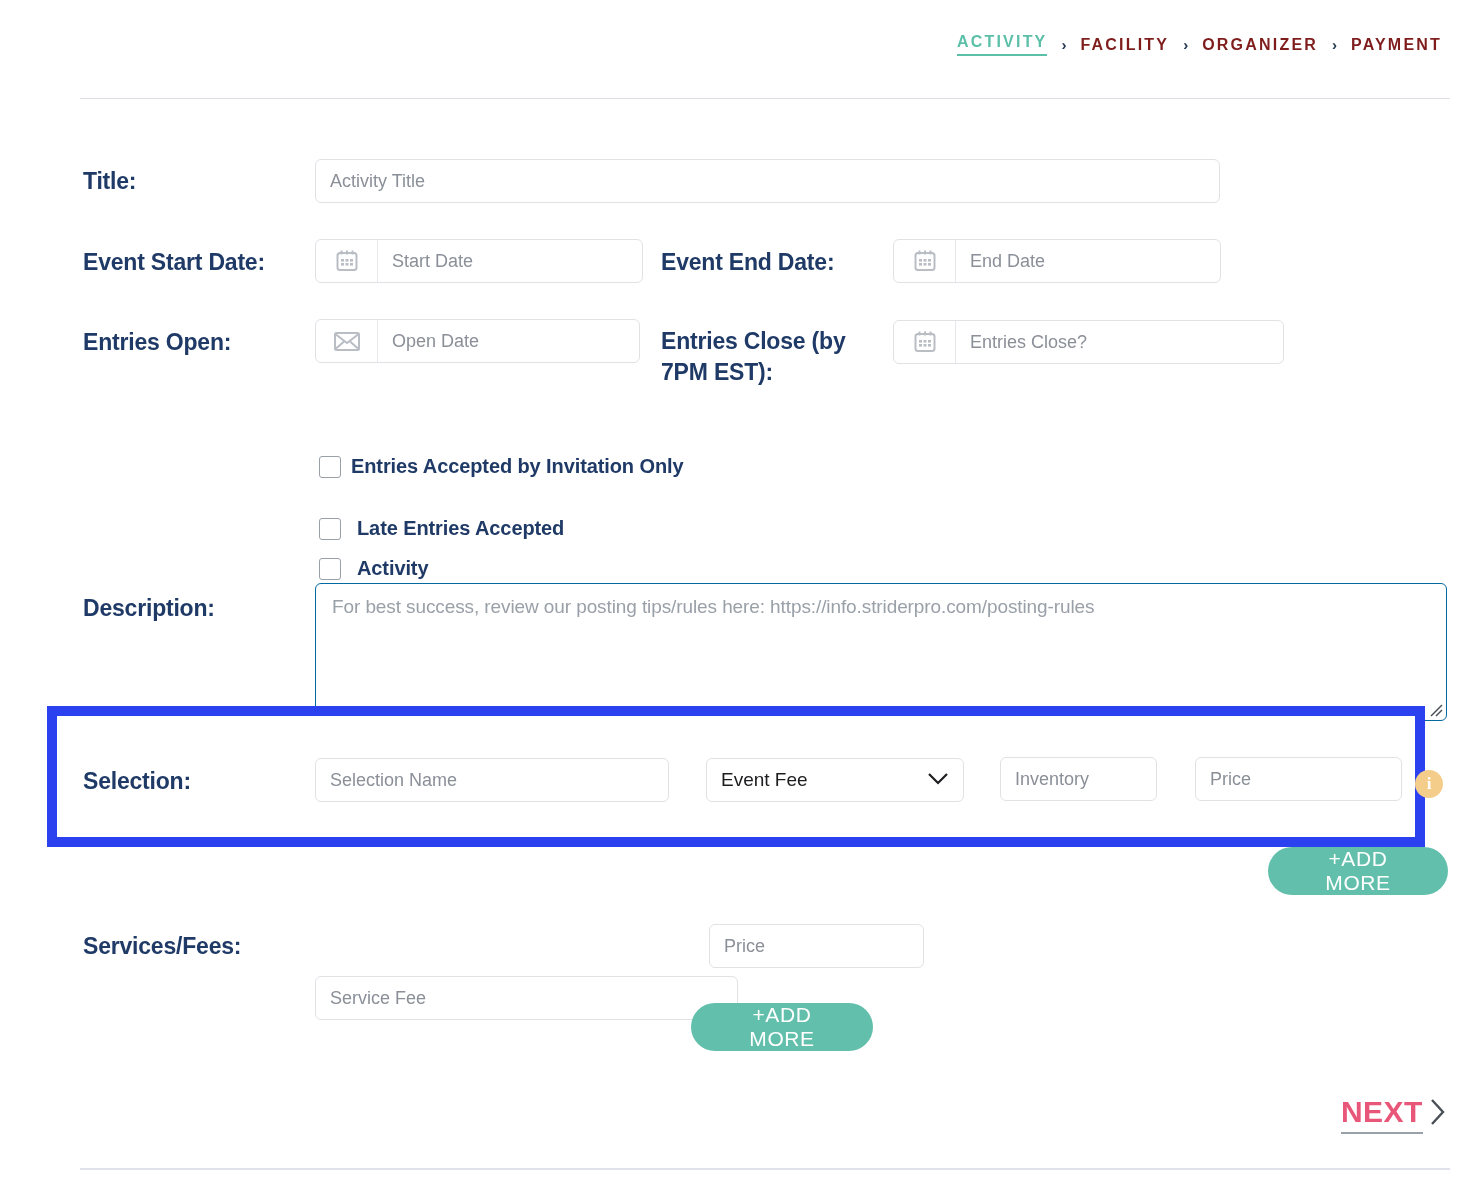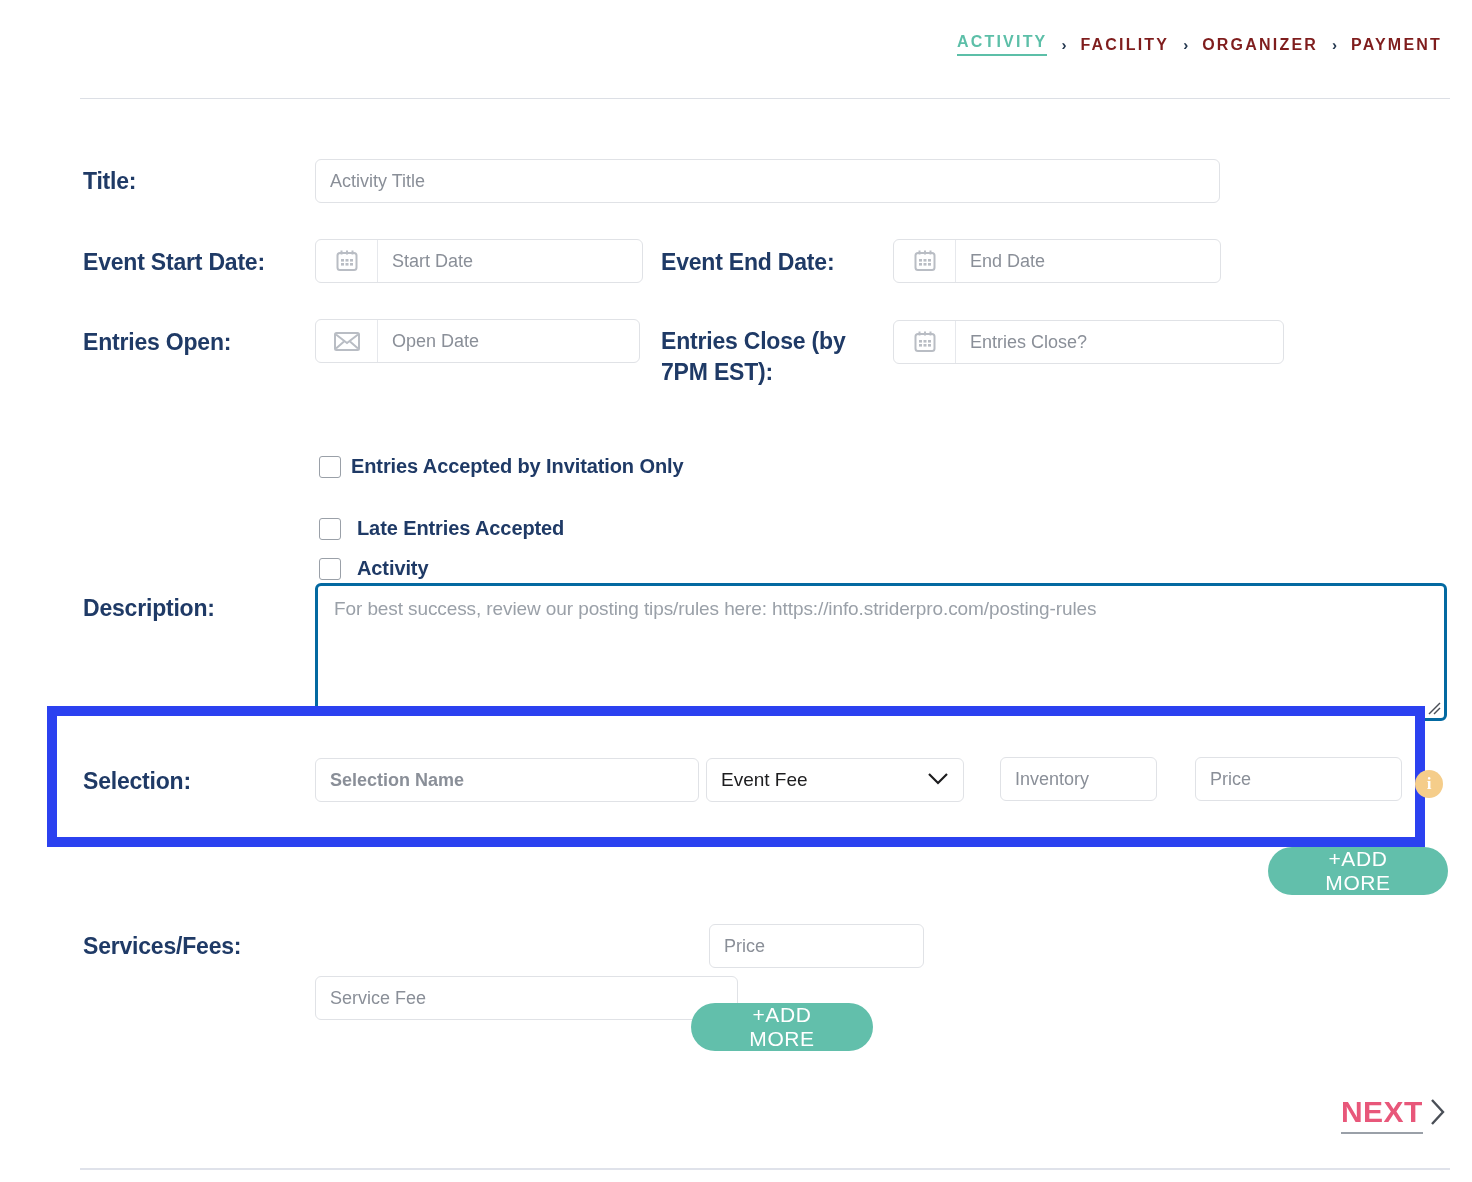--- a/index.html
+++ b/index.html
@@ -122,21 +122,21 @@
   #cb-late    { left: 319px; top: 517px; }
   #cb-wait    { left: 319px; top: 557px; }
   #cb-late .cblabel, #cb-wait .cblabel { margin-left: 16px; }
 
   
   #lbl-desc { position:absolute; left:83px; top:593px; }
   #ta-desc {
     position: absolute;
     left: 315px; top: 583px;
     width: 1132px; height: 138px;
-    border: 3px solid #0369a1;
+    border: 1px solid #0369a1;
     border-radius: 6px;
     background: #fff;
     overflow: hidden;
   }
   #ta-desc .ta-ph {
     position: absolute;
     left: 16px; top: 12px;
     font-size: 19px;
     color: #9aa0a8;
     white-space: nowrap;
@@ -159,21 +159,21 @@
     background: #ffffff;
     z-index: 5;
   }
   #selection-row {
     position: absolute;
     left: 47px; top: 706px;
     width: 1378px; height: 141px;
     z-index: 6;
   }
   #lbl-selection { position:absolute; left:36px; top:60px; }
-  #fld-sel-name  { position:absolute; left:268px; top:52px; width:384px;font-weight:bold; }
+  #fld-sel-name  { position:absolute; left:268px; top:52px; width:354px; }
   #sel-dropdown {
     position:absolute; left:659px; top:52px; width:258px;
     height:44px;
     border:1px solid #e0e2e6; border-radius:6px; background:#fff;
     display:flex; align-items:center; justify-content:space-between;
     padding: 0 14px;
     font-size: 19px; color:#1d1d1f;
   }
   #fld-inventory { position:absolute; left:953px; top:51px; width:157px; }
   #fld-price-sel { position:absolute; left:1148px; top:51px; width:207px; }

